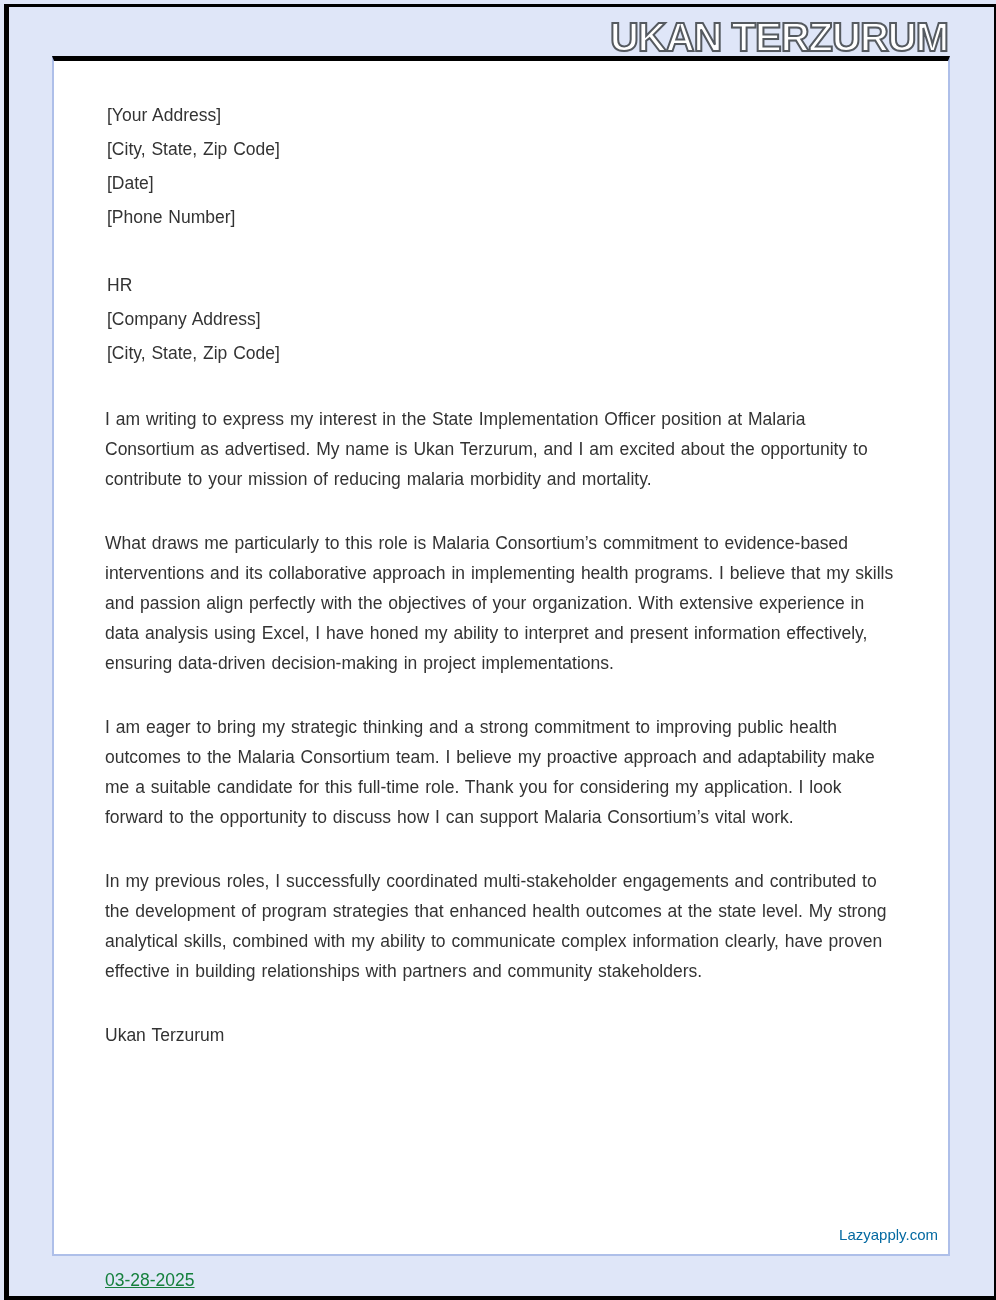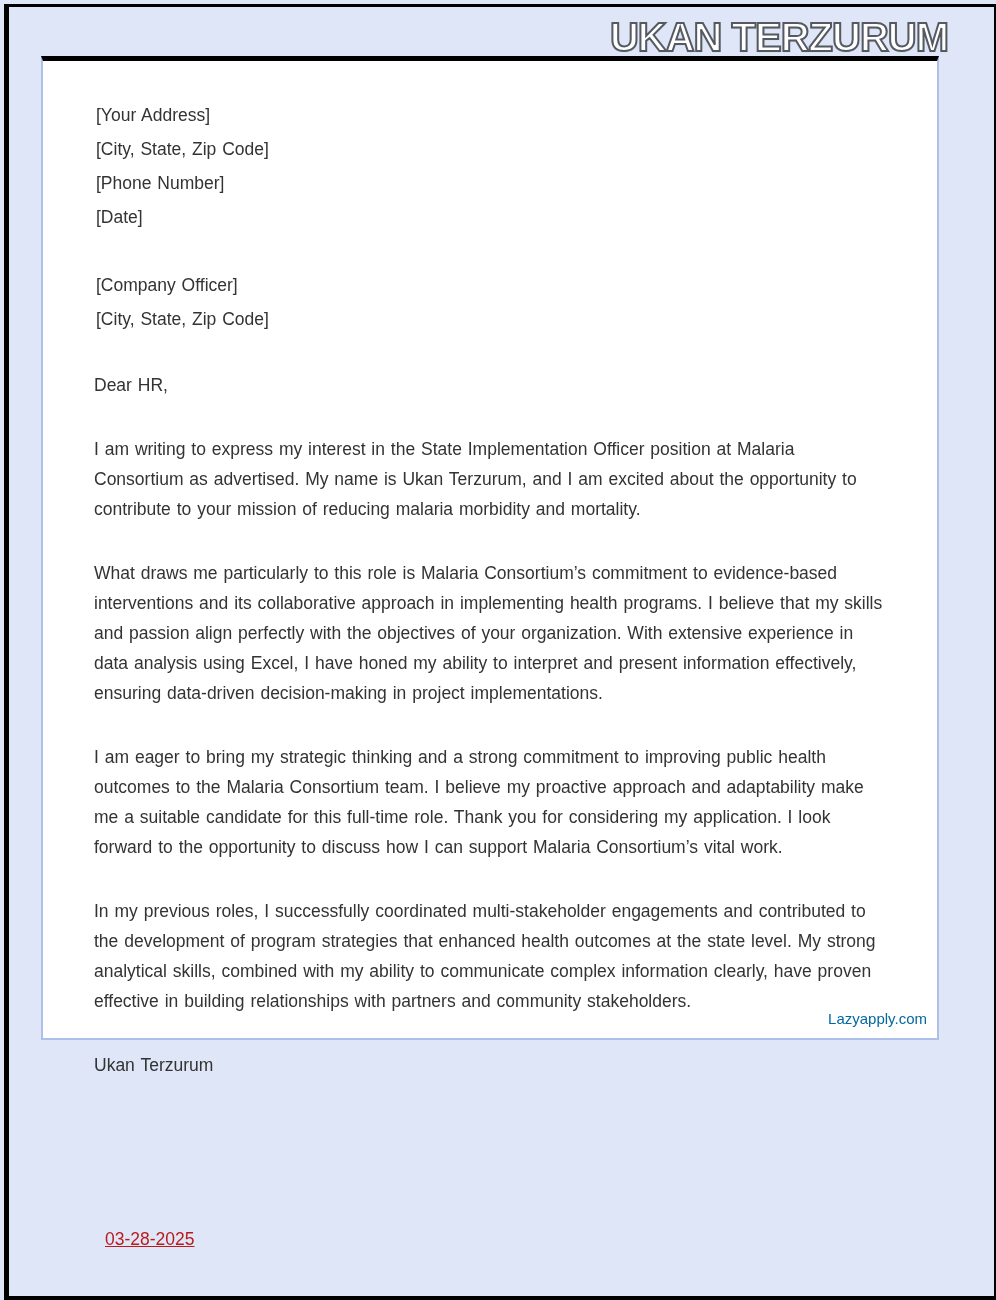--- a/index.html
+++ b/index.html
@@ -26,24 +26,24 @@
     letter-spacing: -1px;
     line-height: 1.1;
     color: #ffffff;
     -webkit-text-stroke: 2px #555a60;
     text-shadow: 0 1px 1px rgba(80,85,96,0.35);
     white-space: nowrap;
   }
 
   .document {
     position: absolute;
-    left: 32px;
+    left: 43px;
     top: 49px;
     width: 898px;
-    height: 984px;
+    height: 1200px;
     background: #ffffff;
     border: 2px solid #aebfe9;
     border-top: 5px solid #000000;
     padding: 35px 50px 0 49px;
   }
 
   .doc-text { font-size: 17.5px; line-height: 30px; color: #333333; }
 
   .block { margin: 0 0 30px 0; max-width: 800px; word-spacing: 1px; }
 
@@ -51,49 +51,49 @@
     position: absolute;
     right: 8px;
     bottom: 2px;
     font-size: 15px;
     color: #0369a1;
   }
 
   .date-link {
     position: absolute;
     left: 94px;
-    top: 1220px;
+    top: 1261px;
     font-size: 17.5px;
-    color: #b91c1c;
+    color: #15803d;
     text-decoration: underline;
     cursor: pointer;
   }
 </style>
 </head>
 <body>
 
 <div class="page">
 
   <h1 class="header-title">UKAN TERZURUM</h1>
 
   <div class="document doc-text">
 
     <div class="block">
       <div>[Your Address]</div>
       <div>[City, State, Zip Code]</div>
+      <div>[Date]</div>
       <div>[Phone Number]</div>
-      <div>[Date]</div>
     </div>
 
     <div class="block">
-      <div>[Company Officer]</div>
+      <div>HR</div>
+      <div>[Company Address]</div>
       <div>[City, State, Zip Code]</div>
     </div>
 
-    <div class="block">Dear HR,</div>
 
     <p class="block">I am writing to express my interest in the State Implementation Officer position at Malaria Consortium as advertised. My name is Ukan Terzurum, and I am excited about the opportunity to contribute to your mission of reducing malaria morbidity and mortality.</p>
     <p class="block">What draws me particularly to this role is Malaria Consortium’s commitment to evidence-based interventions and its collaborative approach in implementing health programs. I believe that my skills and passion align perfectly with the objectives of your organization. With extensive experience in data analysis using Excel, I have honed my ability to interpret and present information effectively, ensuring data-driven decision-making in project implementations.</p>
     <p class="block">I am eager to bring my strategic thinking and a strong commitment to improving public health outcomes to the Malaria Consortium team. I believe my proactive approach and adaptability make me a suitable candidate for this full-time role. Thank you for considering my application. I look forward to the opportunity to discuss how I can support Malaria Consortium’s vital work.</p>
     <p class="block">In my previous roles, I successfully coordinated multi-stakeholder engagements and contributed to the development of program strategies that enhanced health outcomes at the state level. My strong analytical skills, combined with my ability to communicate complex information clearly, have proven effective in building relationships with partners and community stakeholders.</p>
 
 
     <div class="block">Ukan Terzurum</div>
 
     <div class="brand-watermark">Lazyapply.com</div>

